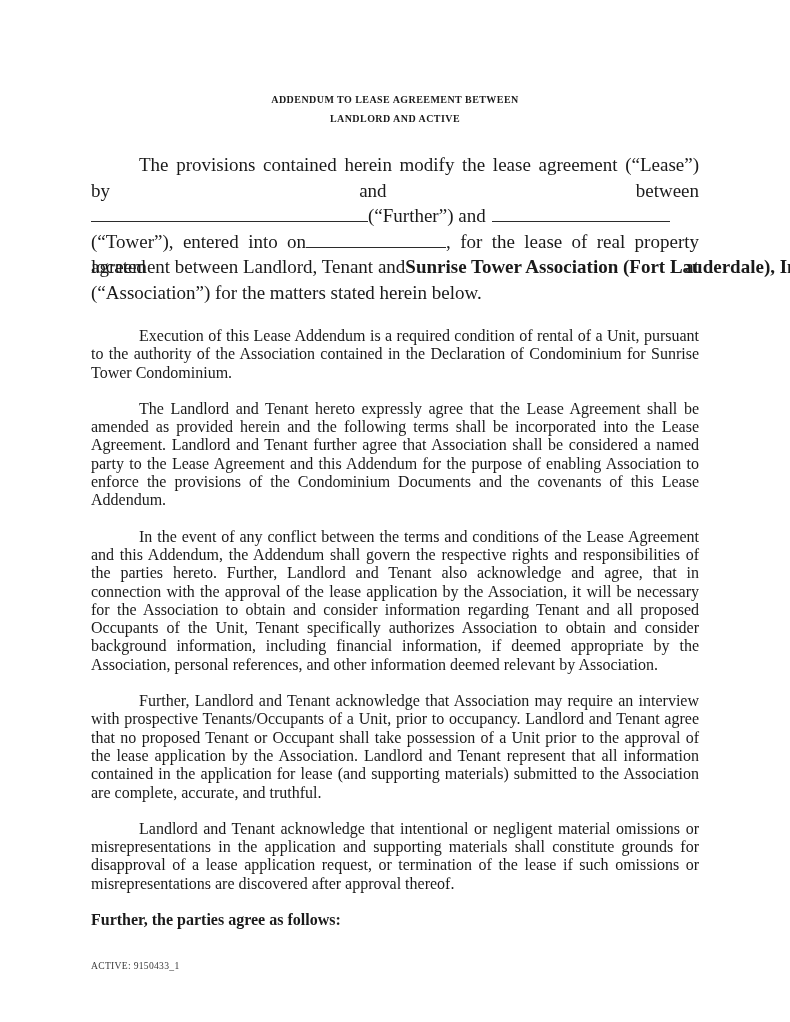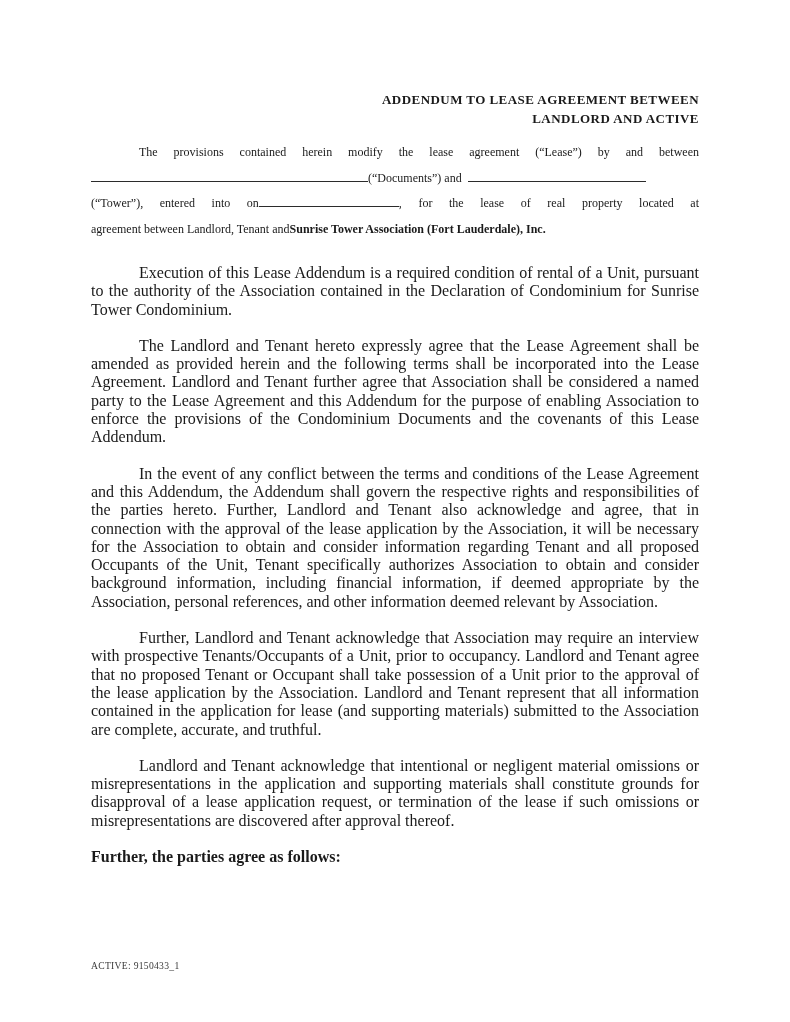--- a/index.html
+++ b/index.html
@@ -19,35 +19,35 @@
   }
   .content {
     position: absolute;
     left: 91px;
     top: 0;
     width: 608px;
   }
 
   
   .doc-title {
-    text-align: right;
+    text-align: center;
     font-weight: bold;
-    font-size: 13px;
+    font-size: 10px;
     letter-spacing: 0.45px;
     line-height: 19px;
     margin-top: 90px;
   }
   .doc-title .line2 {
     display: block;
   }
 
   
   .intro {
-    margin-top: 12px;
-    font-size: 12px;
+    margin-top: 24px;
+    font-size: 19px;
     line-height: 25.5px;
   }
   .intro-line {
     display: flex;
     align-items: baseline;
     white-space: nowrap;
     height: 25.5px;
   }
   .intro-line.justify {
     display: block;
@@ -119,34 +119,37 @@
       <span>ADDENDUM TO LEASE AGREEMENT BETWEEN</span>
       <span class="line2">LANDLORD AND ACTIVE</span>
     </div>
 
     <div class="intro">
 
       <div class="intro-p1">The provisions contained herein modify the lease agreement (“Lease”) by and between</div>
 
       <div class="intro-line">
         <span class="blank blank-landlord"></span>
-        <span>(“Documents”) and</span>
+        <span>(“Further”) and</span>
         <span class="blank blank-tenant" style="margin-left:6px;"></span>
       </div>
 
       <div class="intro-line justify">
         <span class="nowrap">(“Tower”), entered into on</span><span class="blank blank-date"></span><span>, for the lease of real property located at</span>
       </div>
 
 
       <div class="intro-line">
         <span>agreement between Landlord, Tenant and </span>
           <b class="assoc-name">Sunrise Tower Association (Fort Lauderdale), Inc.</b>
       </div>
 
+      <div class="intro-line">
+        <span>(“Association”) for the matters stated herein below.</span>
+      </div>
 
     </div>
 
     <div class="body-block">
       <p class="para">Execution of this Lease Addendum is a required condition of rental of a Unit, pursuant to the authority of the Association contained in the Declaration of Condominium for Sunrise Tower Condominium.</p>
       <p class="para">The Landlord and Tenant hereto expressly agree that the Lease Agreement shall be amended as provided herein and the following terms shall be incorporated into the Lease Agreement. Landlord and Tenant further agree that Association shall be considered a named party to the Lease Agreement and this Addendum for the purpose of enabling Association to enforce the provisions of the Condominium Documents and the covenants of this Lease Addendum.</p>
       <p class="para">In the event of any conflict between the terms and conditions of the Lease Agreement and this Addendum, the Addendum shall govern the respective rights and responsibilities of the parties hereto. Further, Landlord and Tenant also acknowledge and agree, that in connection with the approval of the lease application by the Association, it will be necessary for the Association to obtain and consider information regarding Tenant and all proposed Occupants of the Unit, Tenant specifically authorizes Association to obtain and consider background information, including financial information, if deemed appropriate by the Association, personal references, and other information deemed relevant by Association.</p>
       <p class="para">Further, Landlord and Tenant acknowledge that Association may require an interview with prospective Tenants/Occupants of a Unit, prior to occupancy. Landlord and Tenant agree that no proposed Tenant or Occupant shall take possession of a Unit prior to the approval of the lease application by the Association. Landlord and Tenant represent that all information contained in the application for lease (and supporting materials) submitted to the Association are complete, accurate, and truthful.</p>
       <p class="para">Landlord and Tenant acknowledge that intentional or negligent material omissions or misrepresentations in the application and supporting materials shall constitute grounds for disapproval of a lease application request, or termination of the lease if such omissions or misrepresentations are discovered after approval thereof.</p>
       <p class="para noindent last gap-before">Further, the parties agree as follows:</p>

